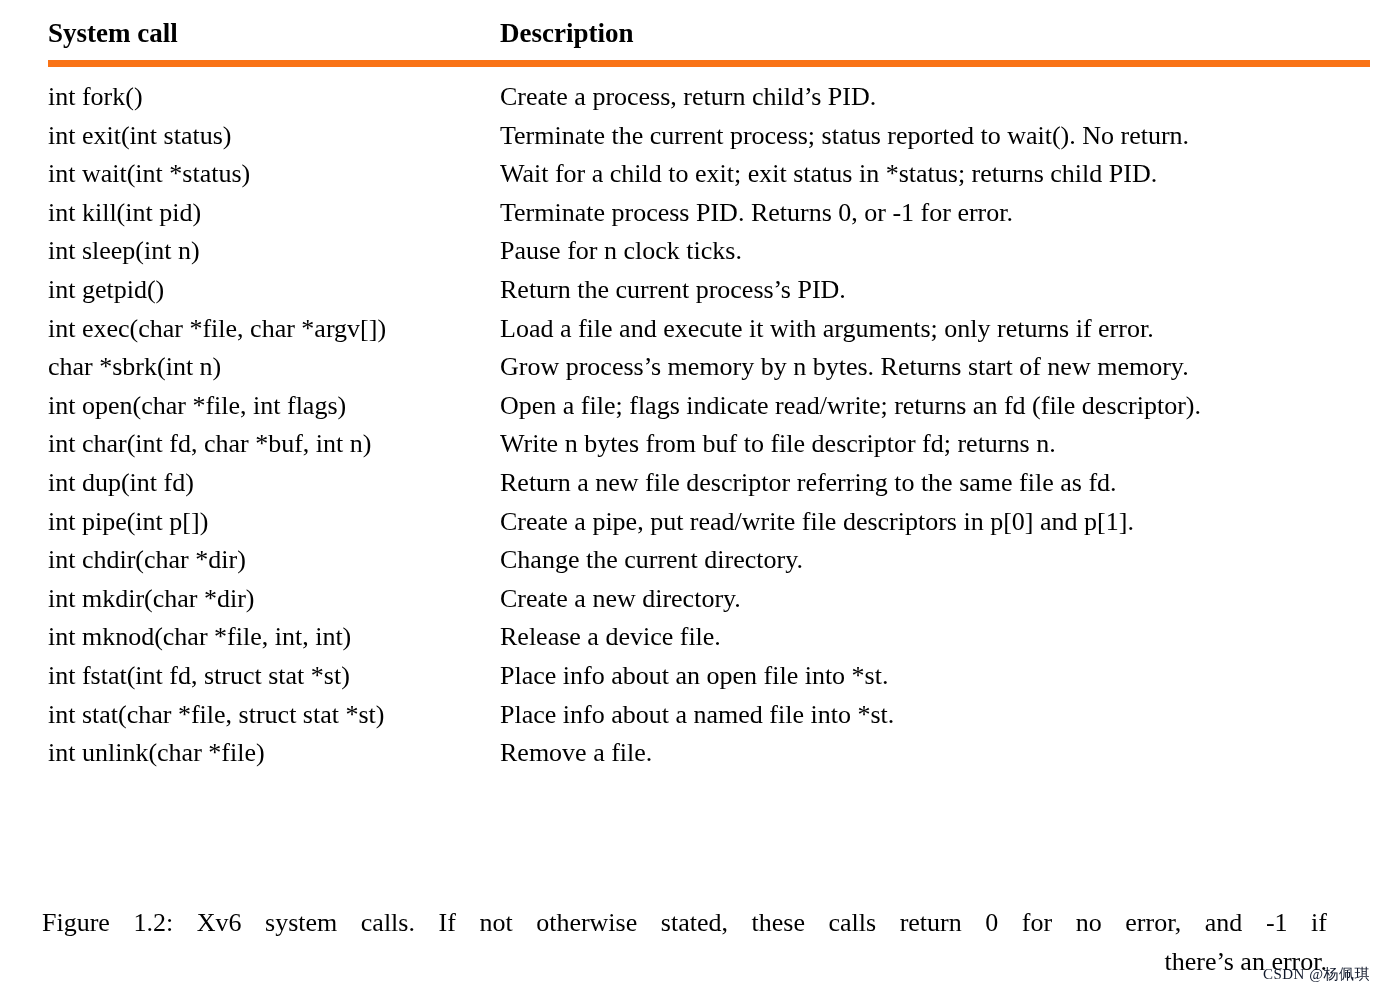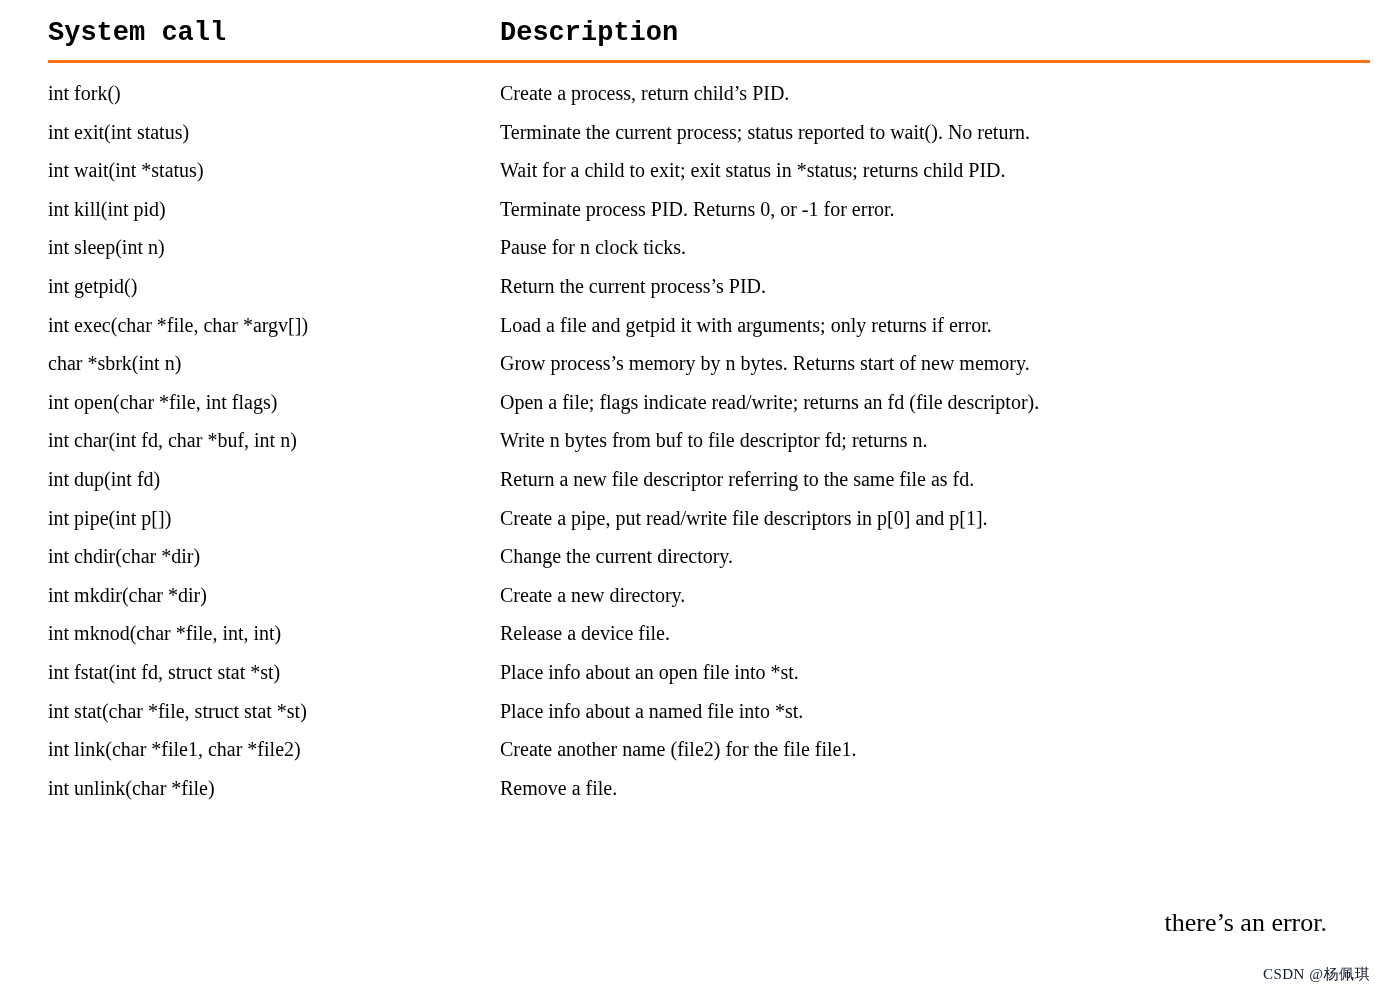--- a/index.html
+++ b/index.html
@@ -43,30 +43,29 @@
     text-align: left;
     font-weight: bold;
     font-size: 27px;
     line-height: 34px;
     padding: 0 0 10px 0;
     vertical-align: bottom;
     white-space: nowrap;
   }
 
   .syscall-table thead tr {
-    border-bottom: 3px solid #f97316;
-    font-family: Liberation Mono, monospace;
+    border-bottom: 7px solid #f97316;
   }
 
   .syscall-table tbody tr:first-child td {
     padding-top: 11px;
   }
 
   .syscall-table tbody td {
-    font-size: 20px;
+    font-size: 26px;
     line-height: 38.6px;
     font-weight: normal;
     padding: 0;
     vertical-align: baseline;
     white-space: nowrap;
   }
 
   .cell-call { padding-right: 8px; }
   .cell-desc { }
 
@@ -140,21 +139,21 @@
         <tr>
           <td class="cell-call">int sleep(int n)</td>
           <td class="cell-desc">Pause for n clock ticks.</td>
         </tr>
         <tr>
           <td class="cell-call">int getpid()</td>
           <td class="cell-desc">Return the current process’s PID.</td>
         </tr>
         <tr>
           <td class="cell-call">int exec(char *file, char *argv[])</td>
-          <td class="cell-desc">Load a file and getpid it with arguments; only returns if error.</td>
+          <td class="cell-desc">Load a file and execute it with arguments; only returns if error.</td>
         </tr>
         <tr>
           <td class="cell-call">char *sbrk(int n)</td>
           <td class="cell-desc">Grow process’s memory by n bytes. Returns start of new memory.</td>
         </tr>
         <tr>
           <td class="cell-call">int open(char *file, int flags)</td>
           <td class="cell-desc">Open a file; flags indicate read/write; returns an fd (file descriptor).</td>
         </tr>
         <tr>
@@ -183,29 +182,26 @@
         </tr>
         <tr>
           <td class="cell-call">int fstat(int fd, struct stat *st)</td>
           <td class="cell-desc">Place info about an open file into *st.</td>
         </tr>
         <tr>
           <td class="cell-call">int stat(char *file, struct stat *st)</td>
           <td class="cell-desc">Place info about a named file into *st.</td>
         </tr>
         <tr>
-          <td class="cell-call">int link(char *file1, char *file2)</td>
-          <td class="cell-desc">Create another name (file2) for the file file1.</td>
-        </tr>
-        <tr>
           <td class="cell-call">int unlink(char *file)</td>
           <td class="cell-desc">Remove a file.</td>
         </tr>
       </tbody>
   </table>
 
   <div class="figure-caption">
+    <span class="cap-line1">Figure 1.2: Xv6 system calls. If not otherwise stated, these calls return 0 for no error, and -1 if</span>
     <span class="cap-line2">there’s an error.</span>
   </div>
 
   <div class="watermark">CSDN @杨佩琪</div>
 
 </div>
 
 </body></html>

